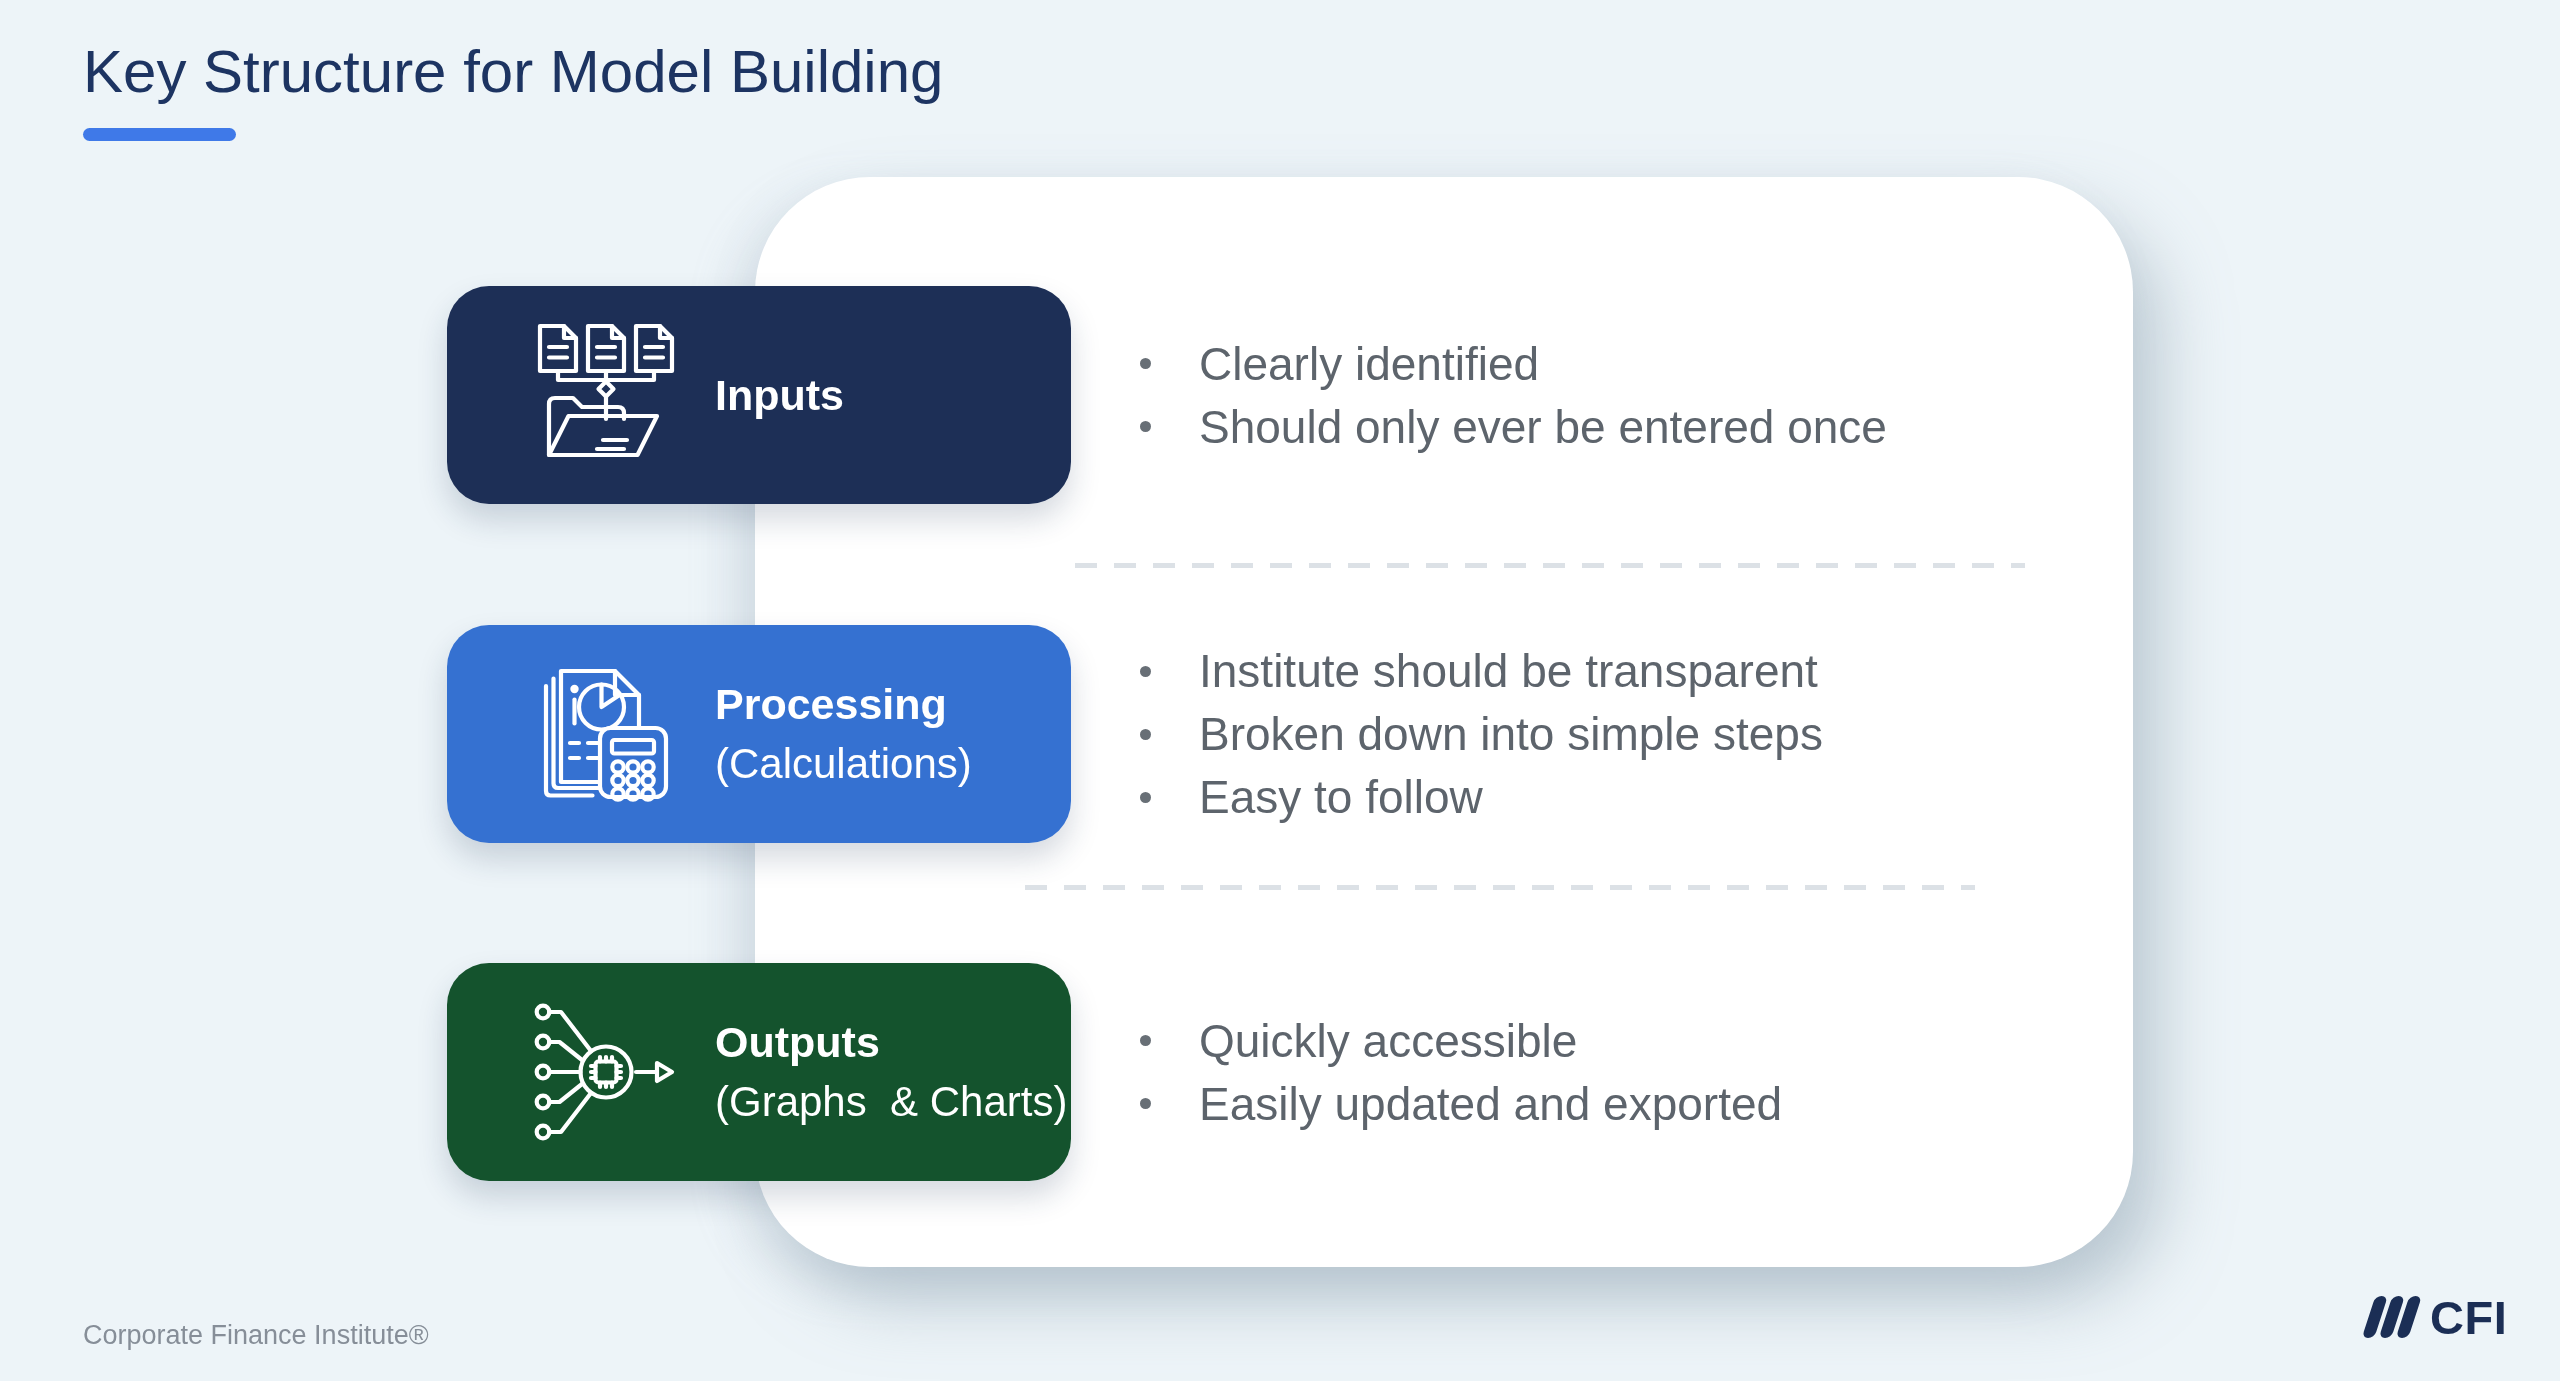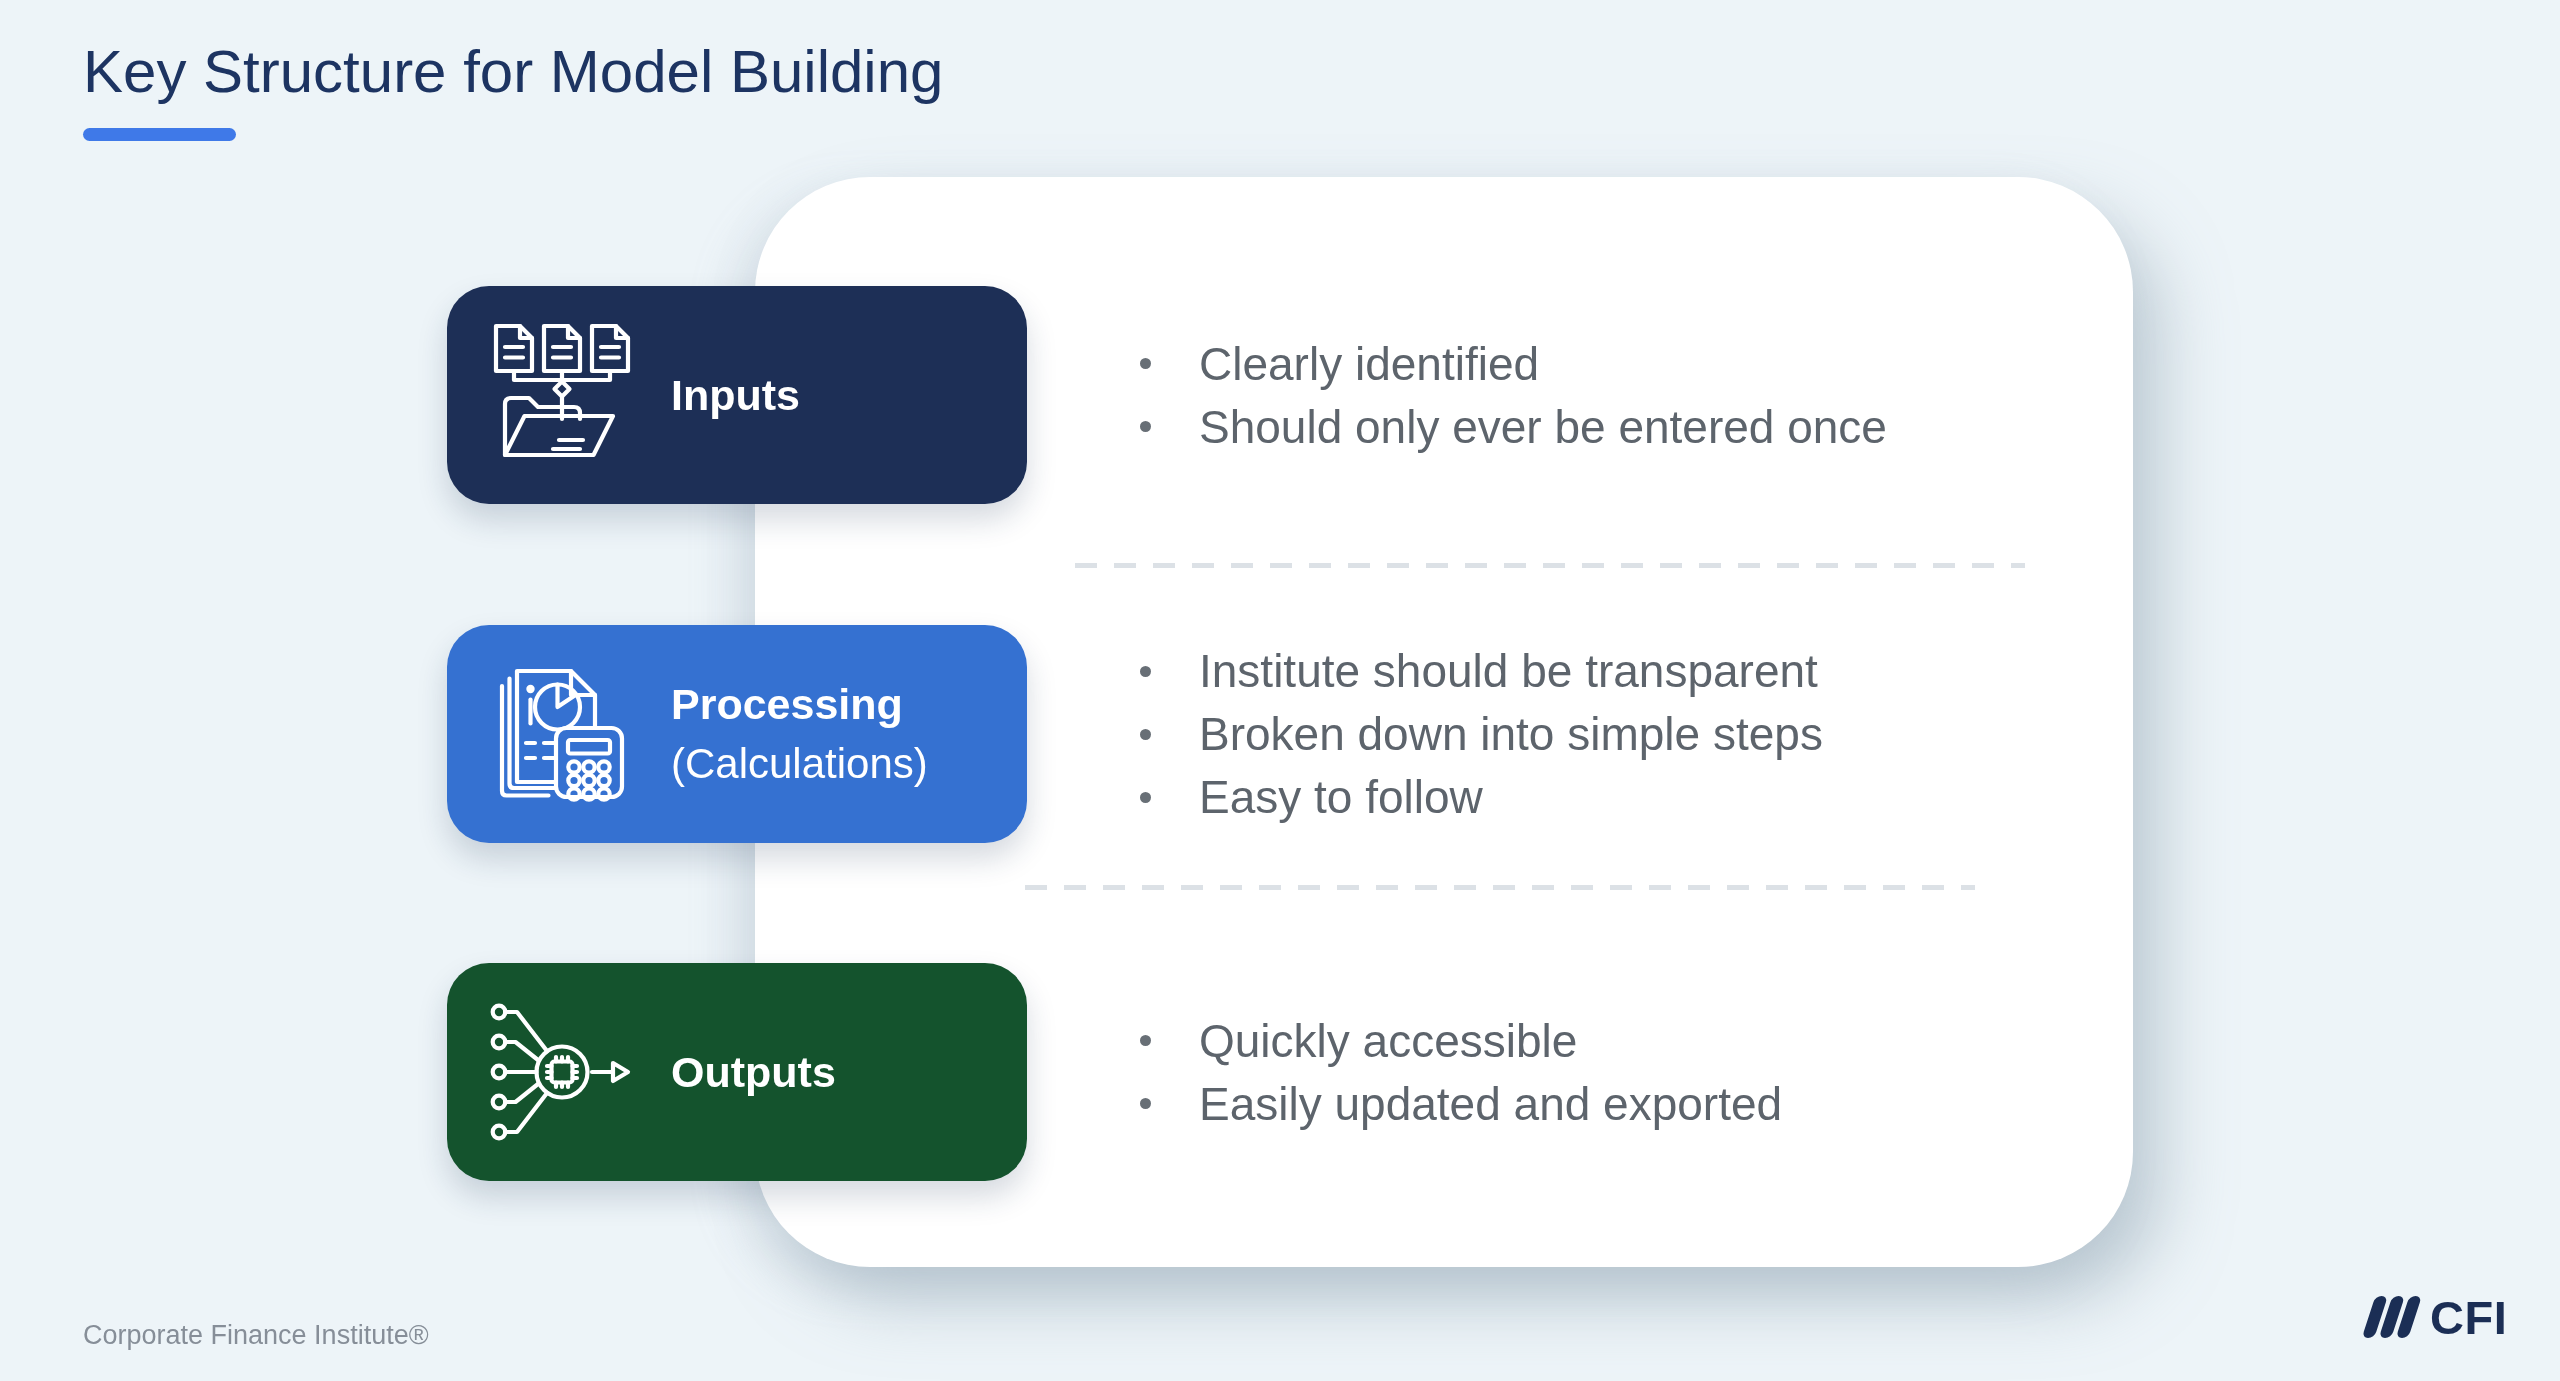--- a/index.html
+++ b/index.html
@@ -9,21 +9,21 @@
   .title{position:absolute;left:83px;top:36px;margin:0;font-size:60px;font-weight:500;
          color:#1d3462;line-height:1.2;letter-spacing:0;}
   .accent{position:absolute;left:83px;top:128px;width:153px;height:13px;border-radius:7px;
           background:#3f79e8;}
 
   .card{position:absolute;left:755px;top:177px;width:1378px;height:1090px;background:#ffffff;
         border-radius:115px;
         box-shadow:30px 35px 65px rgba(146,165,180,.5), -22px 18px 45px rgba(146,165,180,.22);}
 
   .badge{position:absolute;left:447px;width:580px;height:218px;border-radius:42px;
-         display:flex;align-items:center;box-shadow:0 16px 30px rgba(28,48,84,.18);}
+         display:flex;align-items:center;box-shadow:0 16px 30px rgba(28,48,84,.18);padding-left:44px;}
   .badge .icon{width:150px;height:150px;margin-left:40px;flex:0 0 auto;}
   .badge-text{margin-left:34px;color:#ffffff;}
   .label{font-size:43px;font-weight:700;line-height:60px;}
   .sublabel{font-size:42px;font-weight:400;line-height:60px;white-space:pre-wrap;}
 
   .bullets{position:absolute;left:1140px;width:1010px;height:218px;margin:0;padding:0;
            list-style:none;display:flex;flex-direction:column;justify-content:center;}
   .bullets li{display:flex;align-items:center;height:63px;font-size:46px;color:#5d646c;}
   .dot{width:11px;height:11px;border-radius:50%;background:#686f76;margin-right:48px;flex:0 0 auto;}
 
@@ -145,20 +145,21 @@
       <rect x="43" y="43" width="14" height="14" rx="2"></rect>
       <path d="M46 40 v3 M50 40 v3 M54 40 v3"></path>
       <path d="M46 57 v3 M50 57 v3 M54 57 v3"></path>
       <path d="M40 46 h3 M40 50 h3 M40 54 h3"></path>
       <path d="M57 46 h3 M57 50 h3 M57 54 h3"></path>
       <path d="M70 50 h13"></path>
         <path d="M84 44 l10 6 -10 6 z"></path>
     </svg>
     <div class="badge-text">
       <div class="label">Outputs</div>
+      <div class="sublabel">(Graphs  &amp; Charts)</div>
     </div>
   </div>
   <ul class="bullets" style="top:963px">
       <li>
         <span class="dot"></span>
         <span>Quickly accessible</span>
       </li>
       <li>
         <span class="dot"></span>
         <span>Easily updated and exported</span>

